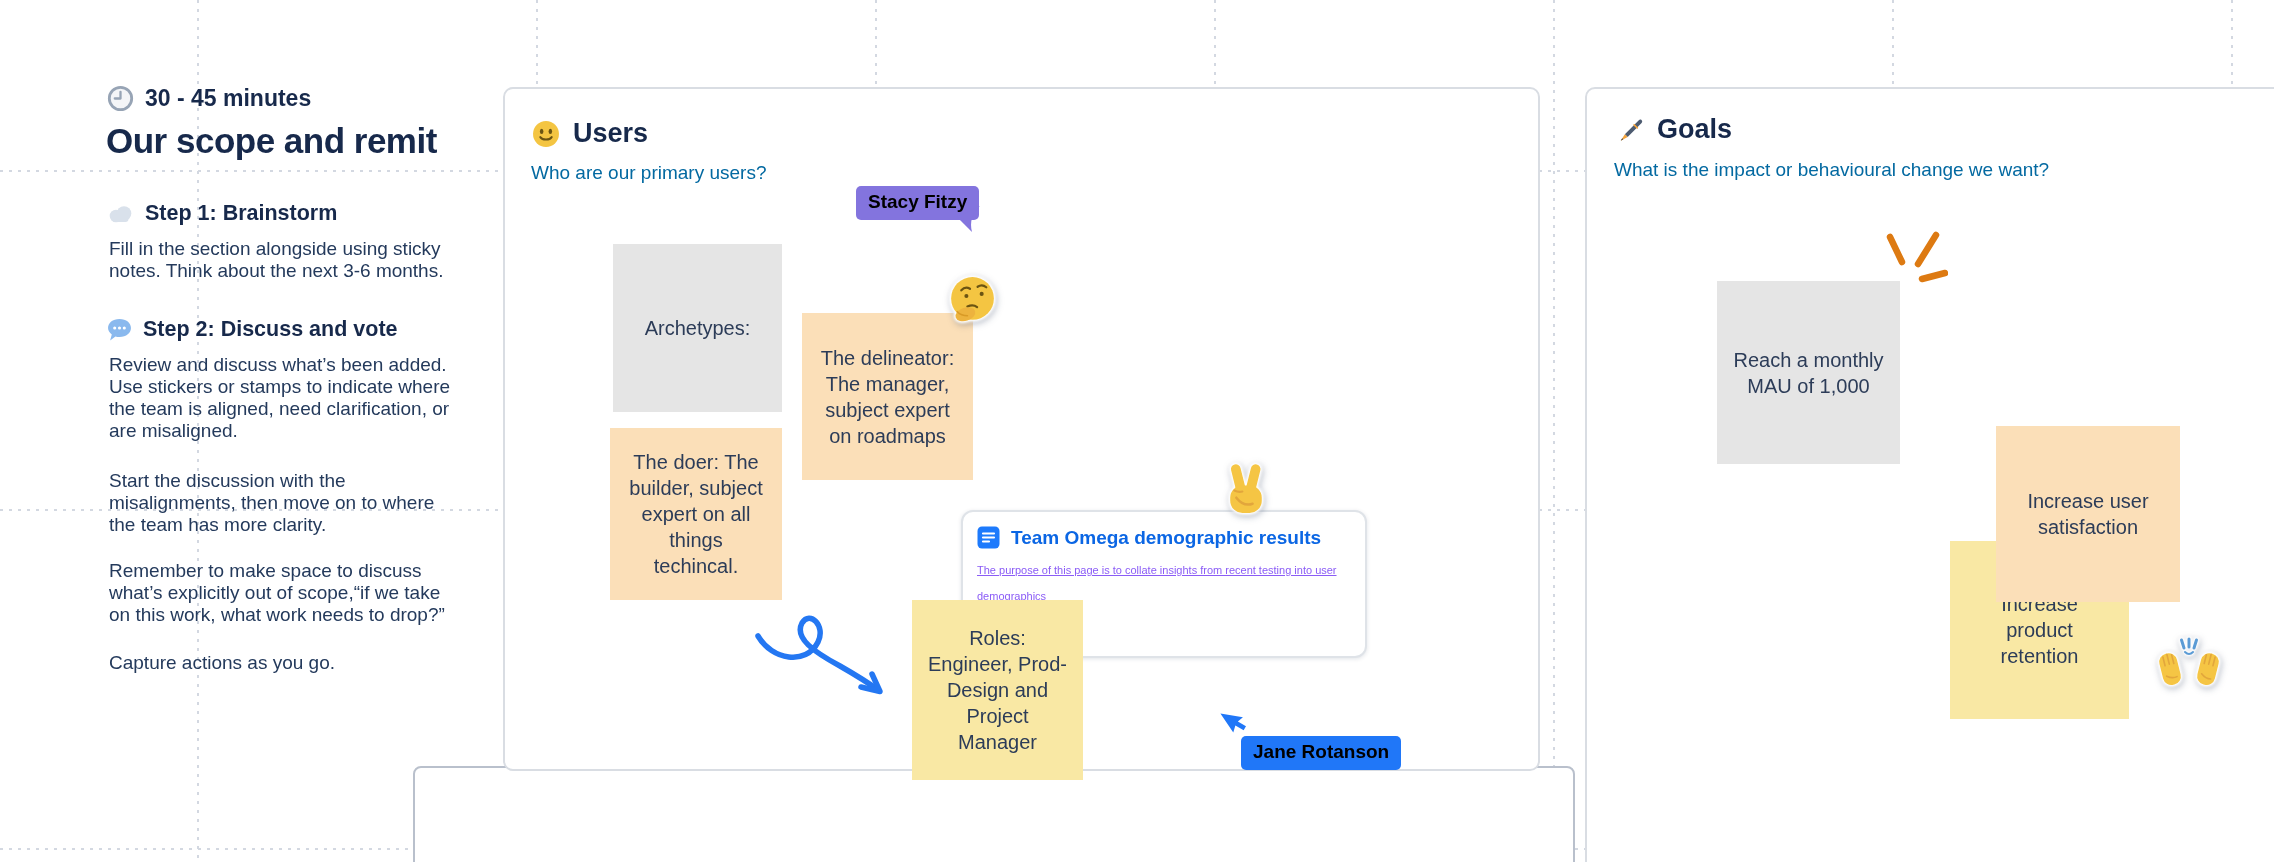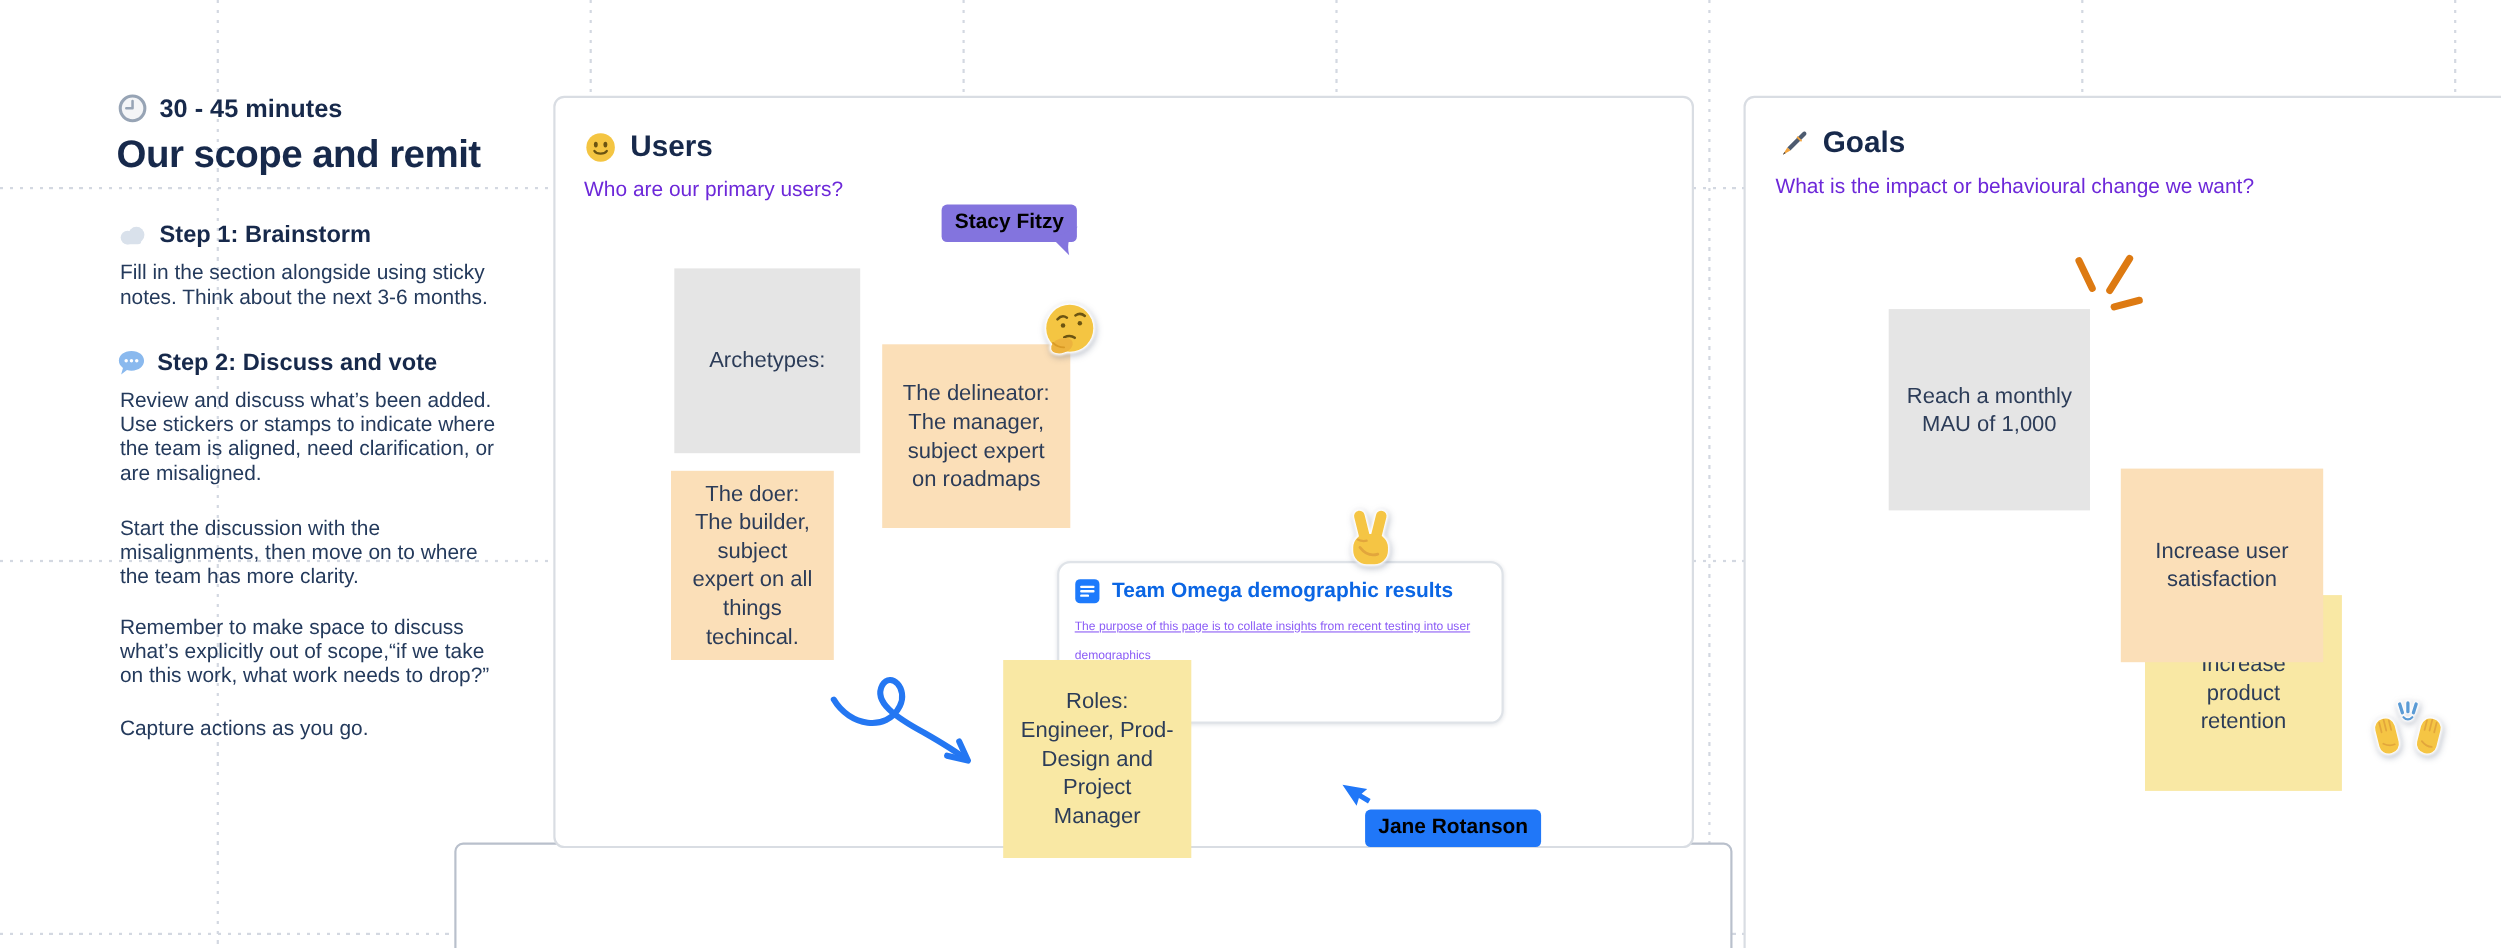--- a/index.html
+++ b/index.html
@@ -19,21 +19,21 @@
             font-weight:bold;font-size:23px;color:#17294B;z-index:2;}
   .big-title{position:absolute;left:106px;top:121px;font-weight:bold;font-size:35px;
              letter-spacing:-0.5px;color:#17294B;z-index:2;}
   .step-head{position:absolute;display:flex;align-items:center;gap:11px;font-weight:bold;
              font-size:21.5px;color:#17294B;z-index:2;}
   .para{position:absolute;left:109px;width:352px;font-size:19px;line-height:22px;
         color:#243A5C;z-index:2;}
   
   .sec-head{position:absolute;display:flex;align-items:center;gap:13px;font-weight:bold;
             font-size:27px;color:#17294B;z-index:2;}
-  .sec-sub{position:absolute;font-size:19px;color:#6d28d9;z-index:2;}
+  .sec-sub{position:absolute;font-size:19px;color:#0369a1;z-index:2;}
   
   .note{position:absolute;display:flex;align-items:center;justify-content:center;
         text-align:center;font-size:20px;line-height:26px;color:#2C3C58;
         padding:12px 16px;box-sizing:border-box;z-index:3;}
   .note.blue{background:#e5e5e5;}
   .note.orange{background:#FBDFB8;}
   .note.yellow{background:#F9E8A4;}
   
   .link-card{position:absolute;left:961px;top:510px;width:406px;height:148px;background:#fff;
              border:2px solid #DFE3E8;border-radius:12px;box-sizing:border-box;
@@ -137,21 +137,21 @@
     </div>
     <div class="link-desc">The purpose of this page is to collate insights from recent testing into user demographics</div>
   </div>
 
   <div class="note blue" style="left:613px;top:244px;width:169px;height:168px">
     <span>Archetypes:</span>
   </div>
   <div class="note orange" style="left:802px;top:313px;width:171px;height:167px">
     <span>The delineator: The manager, subject expert on roadmaps</span>
   </div>
-  <div class="note orange" style="left:610px;top:428px;width:148px;height:172px">
+  <div class="note orange" style="left:610px;top:428px;width:172px;height:172px">
     <span>The doer: The builder, subject expert on all things techincal.</span>
   </div>
   <div class="note yellow" style="left:912px;top:600px;width:171px;height:180px">
     <span>Roles: Engineer, Prod-Design and Project Manager</span>
   </div>
 
   <div class="sticker" style="left:944px;top:272px">
     <svg width="56" height="56" viewBox="0 0 55 55">
       <circle cx="28" cy="26" r="21" fill="#F4C542"></circle>
       <path d="M17 18 q4 -4.5 8.5 -1.5" stroke="#6B5412" stroke-width="2.2" fill="none" stroke-linecap="round"></path>
@@ -234,17 +234,17 @@
     <span>Goals</span>
   </div>
   <div class="sec-sub" style="left:1614px;top:159px">What is the impact or behavioural change we want?</div>
 
   <div class="note blue" style="left:1717px;top:281px;width:183px;height:183px">
     <span>Reach a monthly MAU of 1,000</span>
   </div>
   <div class="note yellow" style="left:1950px;top:541px;width:179px;height:178px">
     <span>Increase product retention</span>
   </div>
-  <div class="note orange" style="left:1928px;top:426px;width:184px;height:176px">
+  <div class="note orange" style="left:1996px;top:426px;width:184px;height:176px">
     <span>Increase user satisfaction</span>
   </div>
 
 </div>
 
 </body></html>

